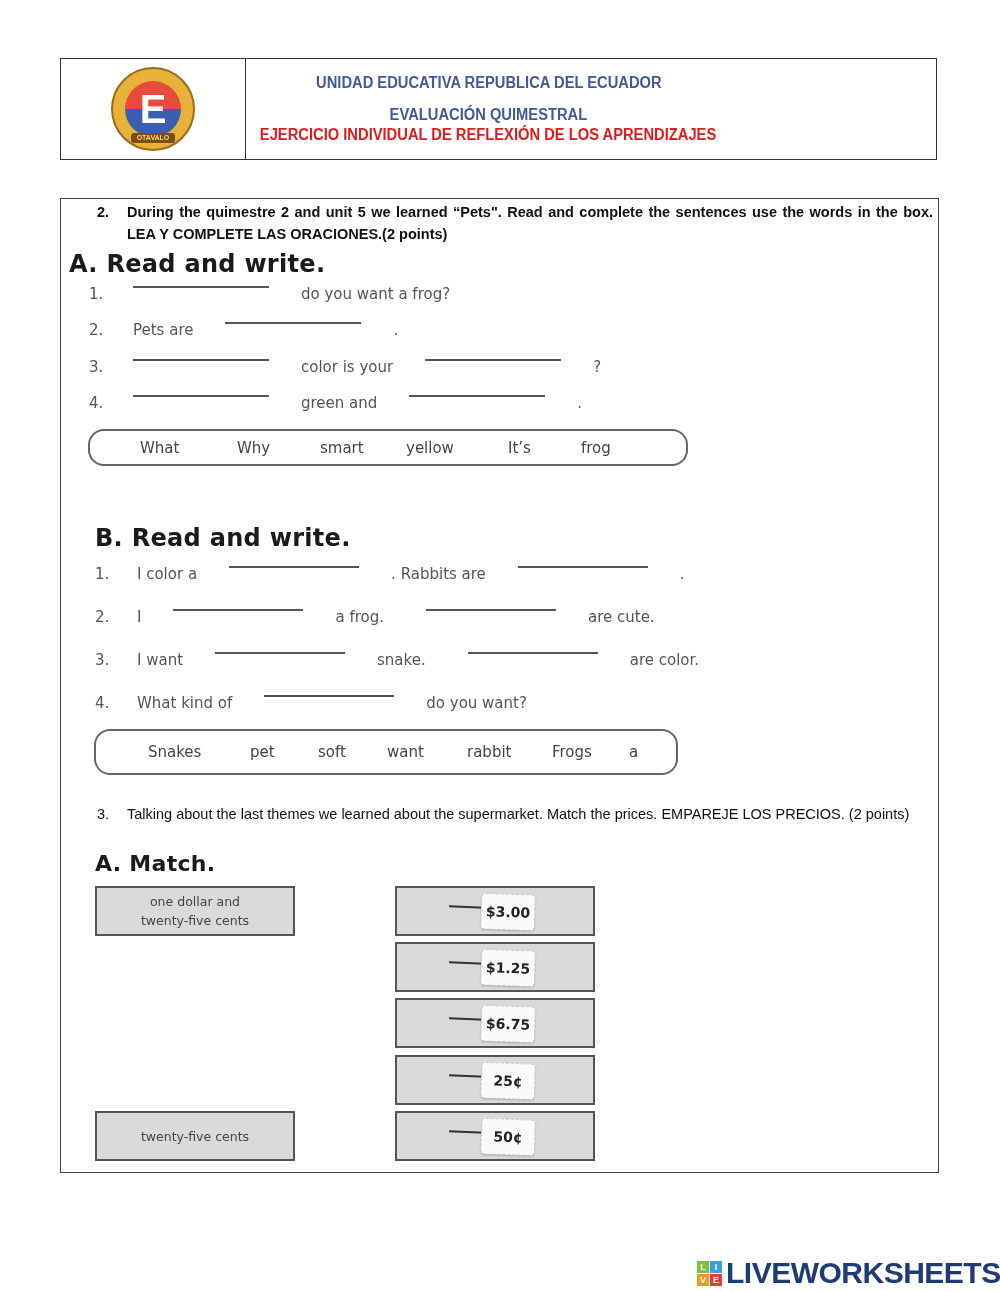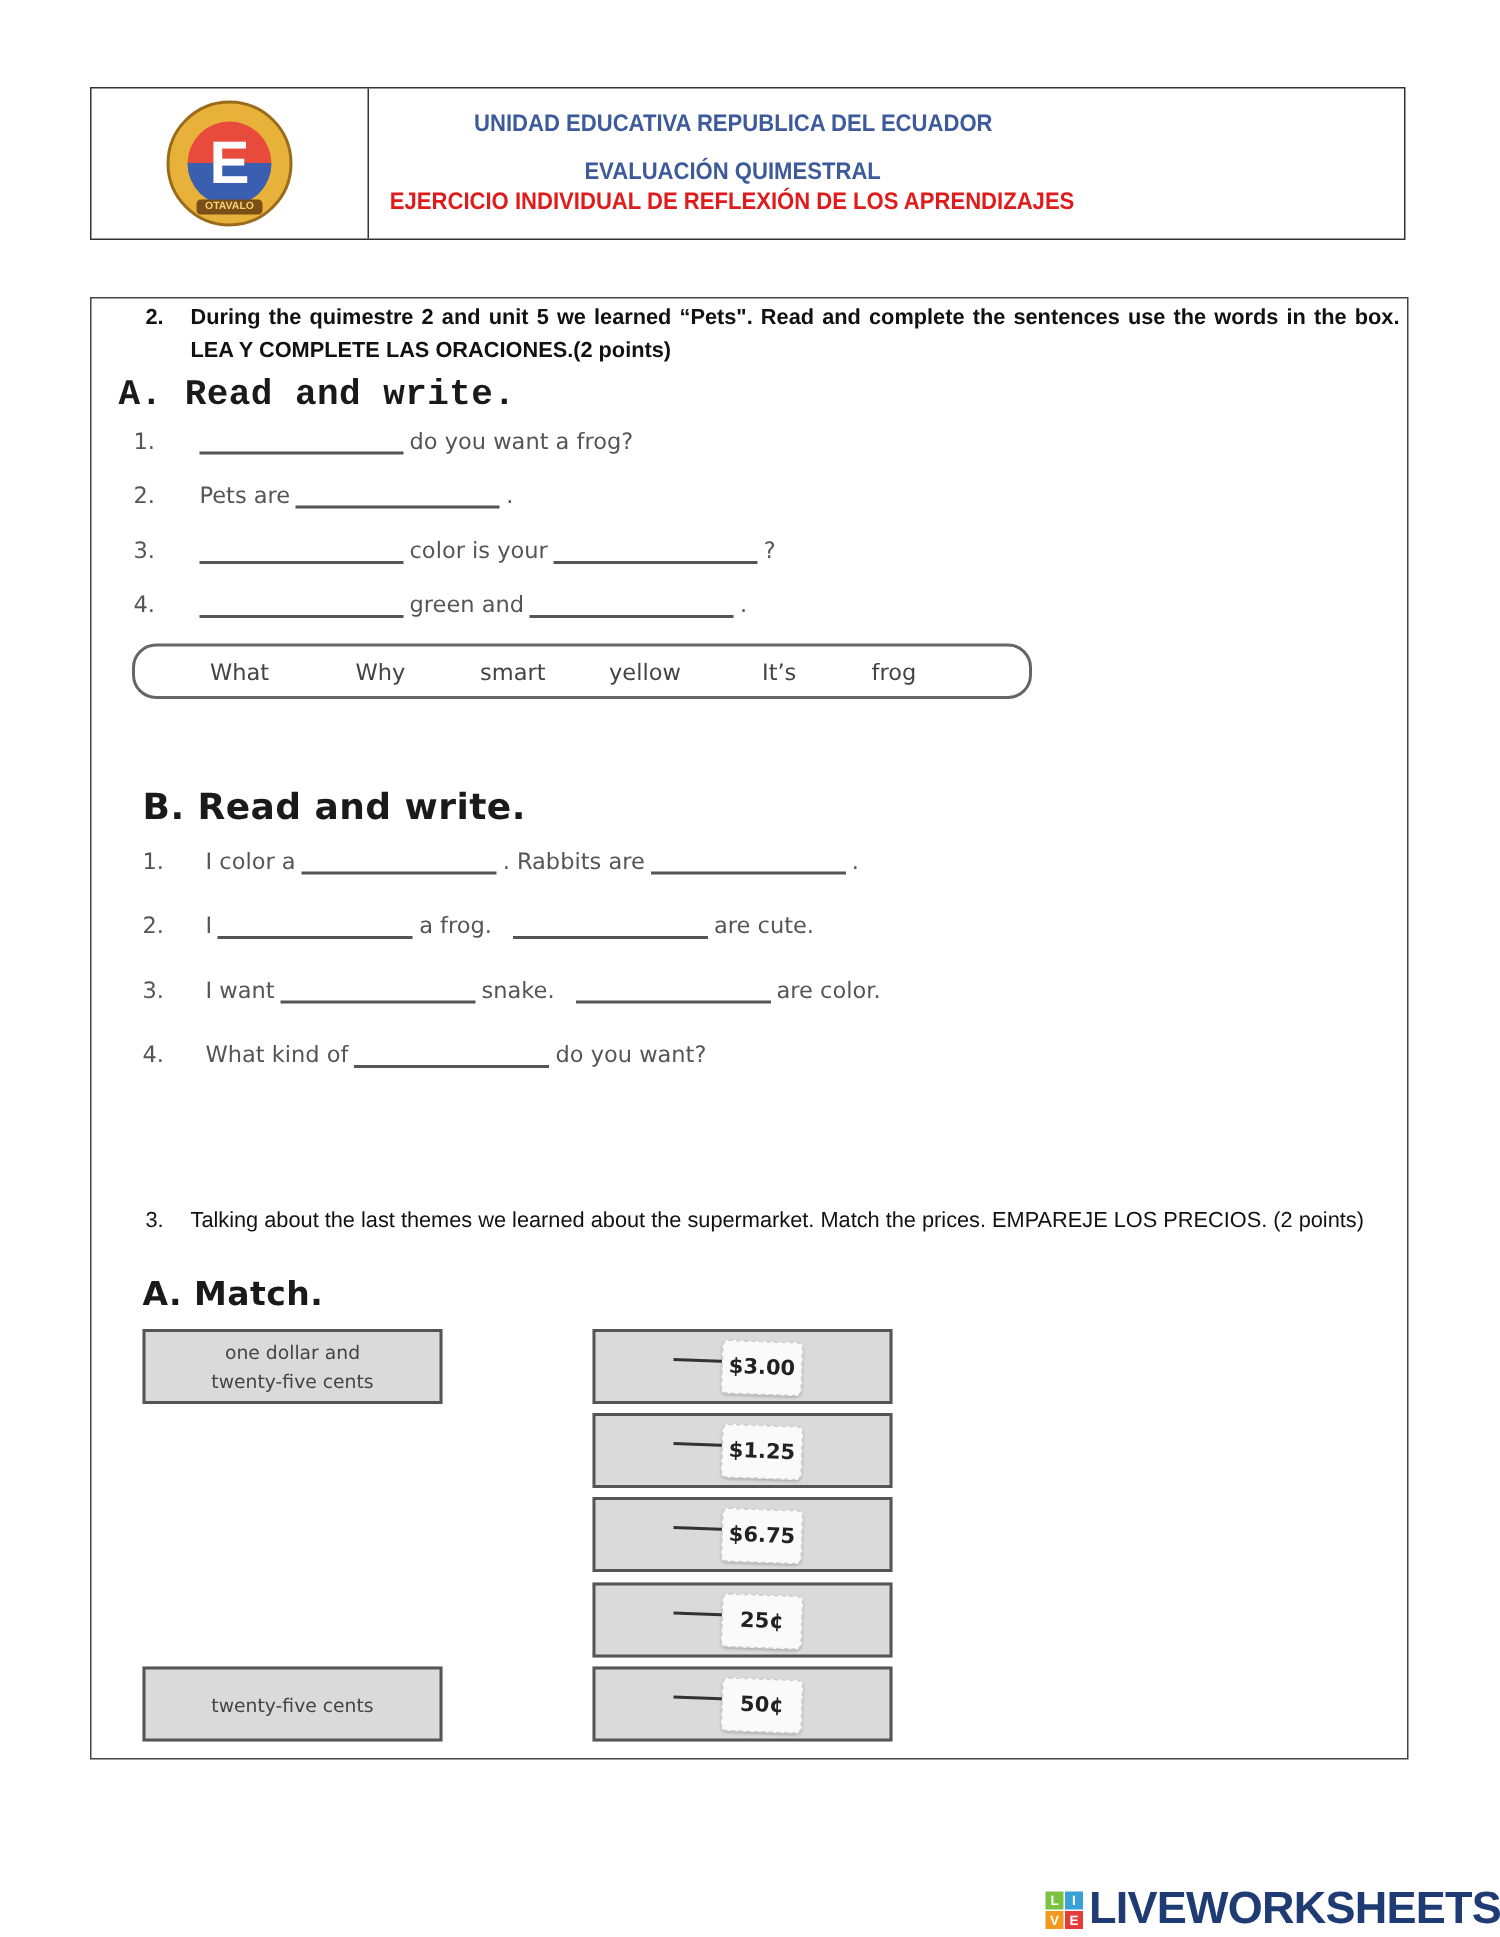--- a/index.html
+++ b/index.html
@@ -20,21 +20,21 @@
   .y1,.y2{color:#3d5a9a;font-weight:bold;font-size:16px;transform:scaleX(0.92);}
   .main{position:absolute;left:60px;top:198px;width:879px;height:975px;border:1px solid #444;box-sizing:border-box;}
   .q{position:absolute;font-family:"Liberation Sans",sans-serif;font-size:14.5px;line-height:22px;}
   .q .num{position:absolute;left:0;top:0;}
   .q .txt{position:absolute;left:30px;top:0;text-align:justify;}
   .q2{left:36px;top:2px;width:836px;font-weight:bold;color:#111;}
   .q3{left:36px;top:604px;width:826px;color:#111;}
   .sec-title{position:absolute;font-family:"DejaVu Sans",sans-serif;font-weight:bold;font-size:24px;color:#1a1a1a;letter-spacing:0.3px;}
   .line{position:absolute;font-family:"DejaVu Sans",sans-serif;font-size:15px;color:#555;white-space:nowrap;}
   .line .n{position:absolute;left:0;top:0;}
-  .line .body{position:absolute;left:44px;top:0;display:flex;align-items:flex-end;}
+  .line .body{position:absolute;left:44px;top:0;display:flex;align-items:flex-start;gap:28px;}
   .blank{display:inline-block;width:136px;border-bottom:2px solid #555;height:1px;margin:0 4px;}
   .wordbox{position:absolute;border:2px solid #666;border-radius:16px;display:flex;align-items:center;font-family:"DejaVu Sans",sans-serif;font-size:15px;color:#444;box-sizing:border-box;}
   .wordbox span{position:absolute;}
   .match-row{position:absolute;height:50px;box-sizing:border-box;border:2px solid #555;background:#dadada;display:flex;align-items:center;justify-content:center;text-align:center;font-family:"DejaVu Sans",sans-serif;font-size:12.5px;color:#444;line-height:19px;}
   .left-box{left:34px;width:200px;}
   .right-box{left:334px;width:200px;}
   .arrow{position:absolute;left:52px;top:18px;width:36px;height:2px;background:#333;transform:rotate(2deg);}
   .tag{position:absolute;left:84px;top:6px;width:52px;height:34px;background:#fafafa;border:1px dashed #cfcfcf;border-radius:4px;box-shadow:0 1px 2px rgba(0,0,0,0.2);display:flex;align-items:center;justify-content:center;font-weight:bold;color:#222;font-size:14px;transform:rotate(2deg);}
   .footer-logo{position:absolute;left:697px;top:1256px;display:flex;align-items:center;}
   .live-grid{display:grid;grid-template-columns:12px 12px;grid-template-rows:12px 12px;gap:1px;margin-right:4px;}
@@ -60,21 +60,21 @@
   </div>
 </div>
 
 <div class="main">
 
   <div class="q q2">
     <span class="num">2.</span>
     <div class="txt" style="width:806px;">During the quimestre 2 and unit 5 we learned “Pets". Read and complete the sentences use the words in the box. LEA Y COMPLETE LAS ORACIONES.(2 points)</div>
   </div>
 
-  <div class="sec-title" style="left:18px;top:51px;font-family:Liberation Mono, monospace;">A.  Read and write.</div>
+  <div class="sec-title" style="left:8px;top:51px;">A.  Read and write.</div>
 
   <div class="line" style="left:28px;top:86px;">
     <span class="n">1.</span>
     <span class="body">
       <span class="blank" style="margin-left:0"></span>
       <span>do you want a frog?</span>
     </span>
   </div>
   <div class="line" style="left:28px;top:122px;">
     <span class="n">2.</span>
@@ -146,20 +146,29 @@
   </div>
   <div class="line" style="left:34px;top:495px;">
     <span class="n">4.</span>
     <span class="body" style="left:42px">
       <span>What kind of</span>
       <span class="blank" style="width:130px"></span>
       <span>do you want?</span>
     </span>
   </div>
 
+  <div class="wordbox" style="left:33px;top:530px;width:584px;height:46px;">
+    <span style="left:52px">Snakes</span>
+    <span style="left:154px">pet</span>
+    <span style="left:222px">soft</span>
+    <span style="left:291px">want</span>
+    <span style="left:371px">rabbit</span>
+    <span style="left:456px">Frogs</span>
+    <span style="left:533px">a</span>
+  </div>
 
   <div class="q q3">
     <span class="num">3.</span>
     <div class="txt" style="width:796px;text-align-last:left;">Talking about the last themes we learned about the supermarket. Match the prices. EMPAREJE LOS PRECIOS. (2 points)</div>
   </div>
 
   <div class="sec-title" style="left:34px;top:652px;font-size:22px;">A.  Match.</div>
 
   <div class="match-row left-box" style="top:687px;flex-direction:column;">
     <span>one dollar and</span>

